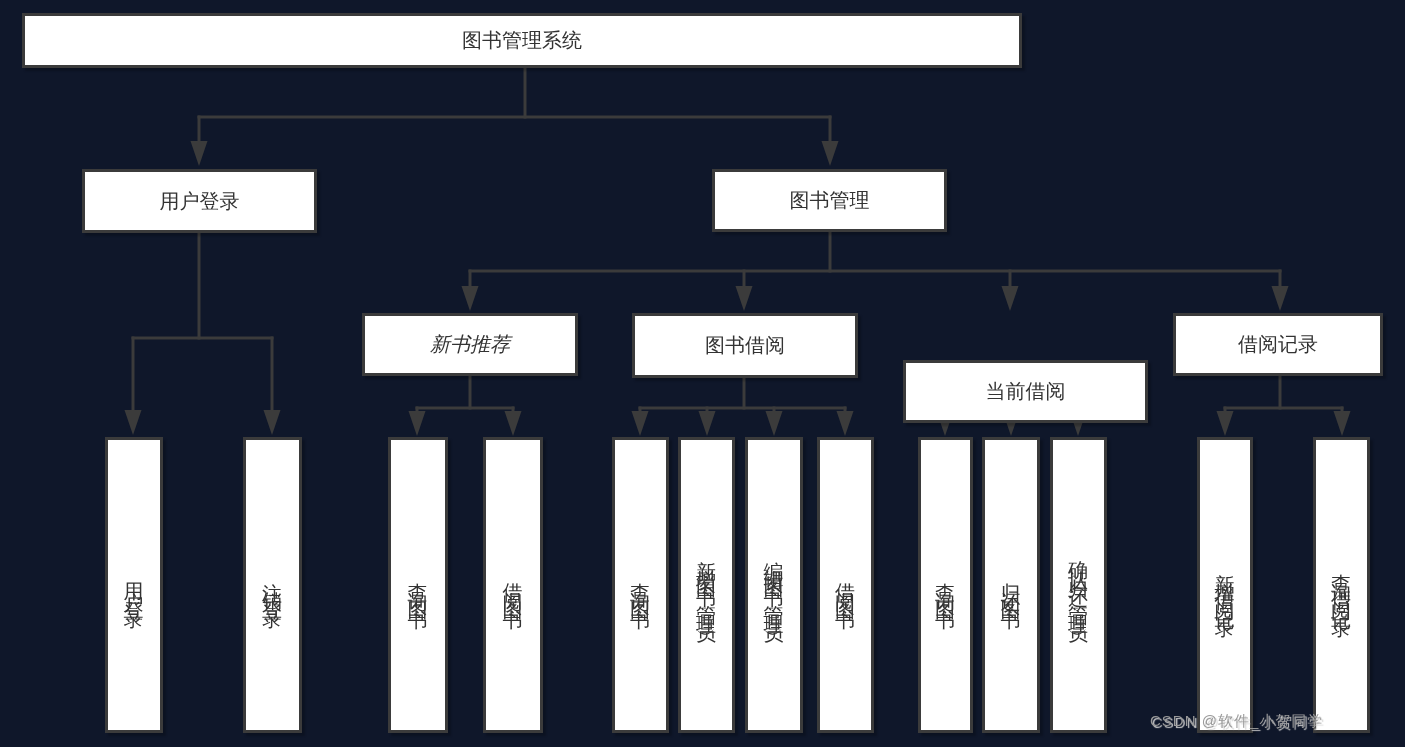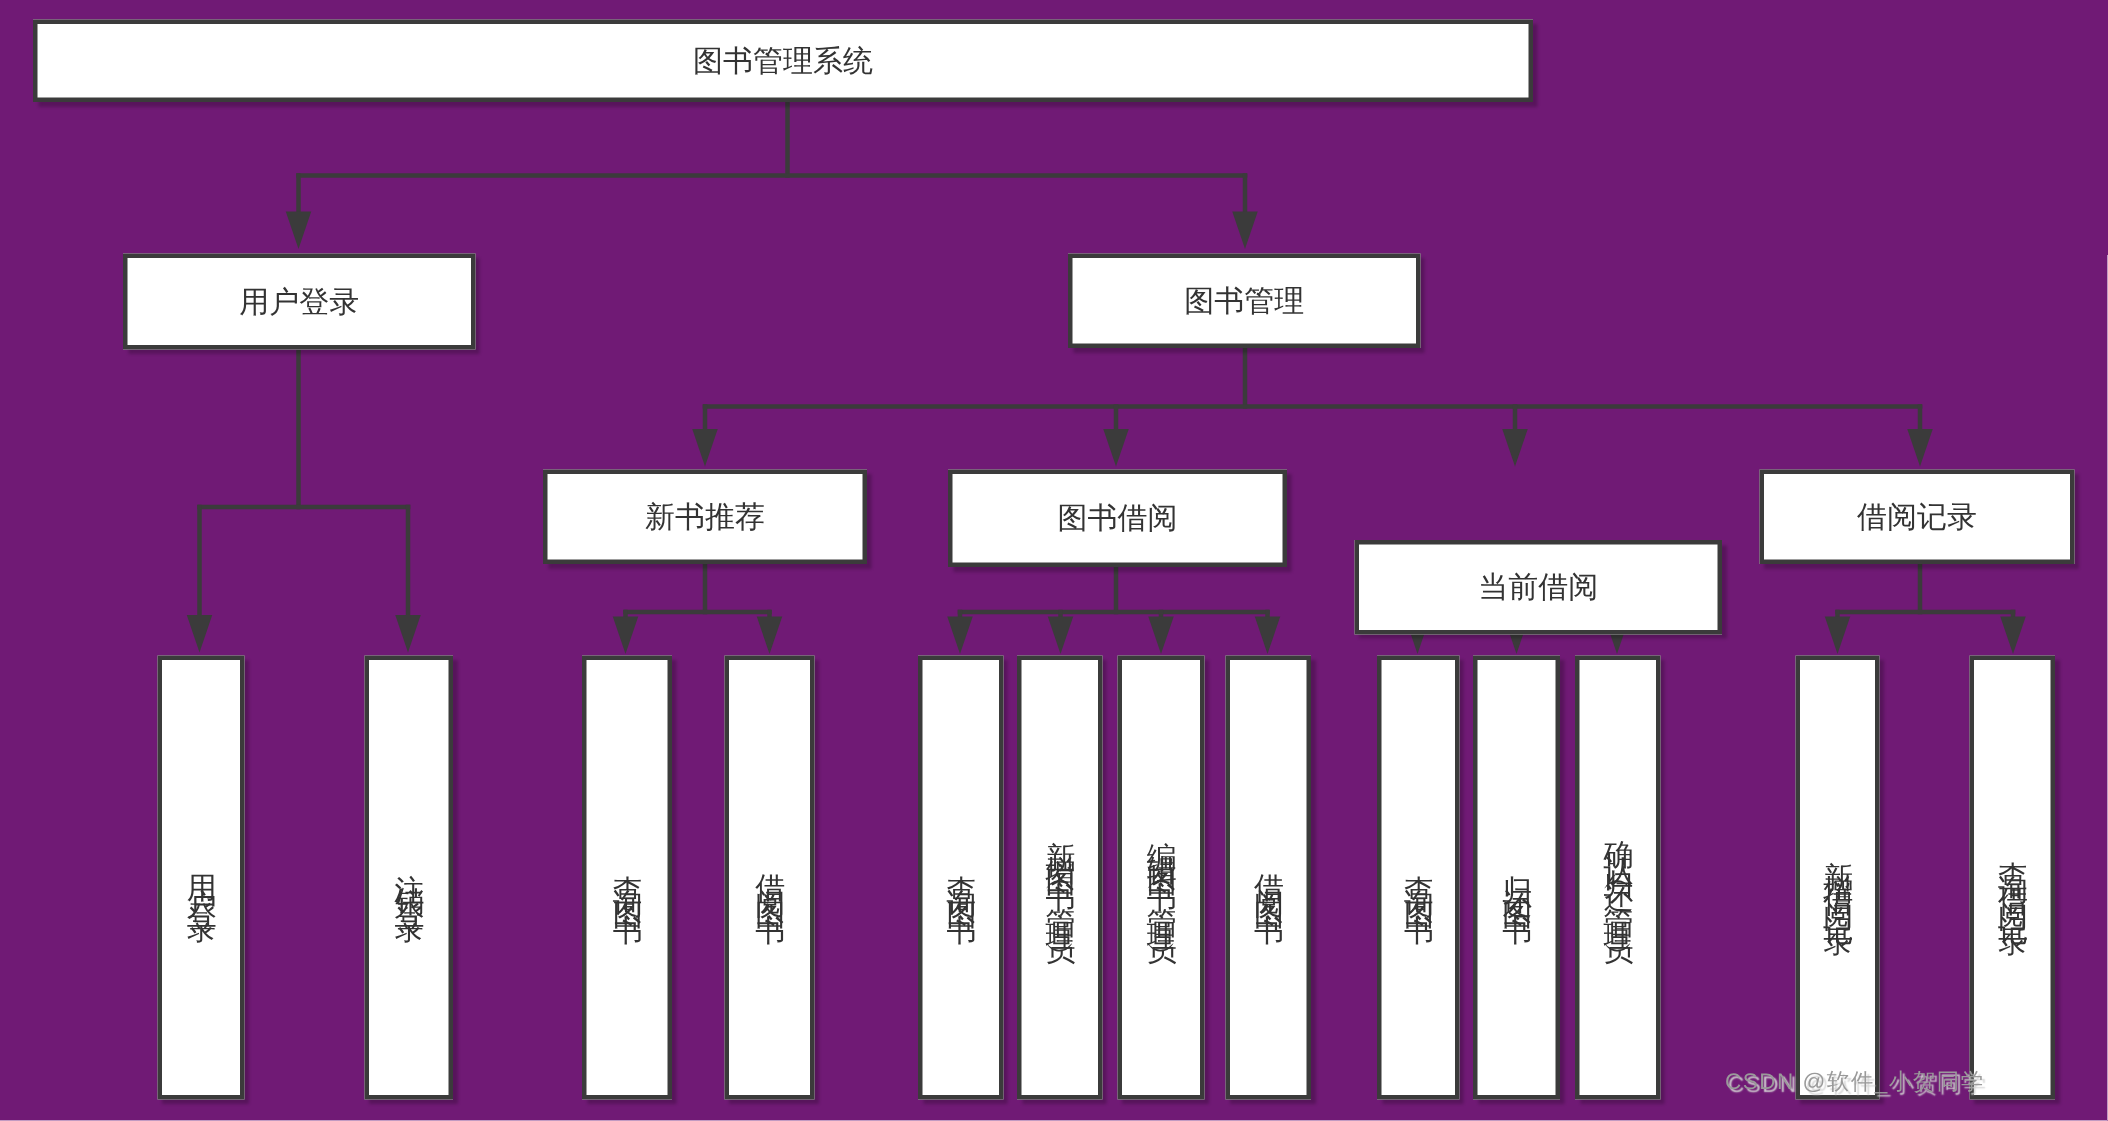--- a/index.html
+++ b/index.html
@@ -1,18 +1,18 @@
 <!DOCTYPE html>
 <html><head>
 <meta charset="utf-8">
 <style>
   html,body { margin:0; padding:0; background:#ffffff; }
   body { font-family:"Liberation Sans", sans-serif; }
   #canvas {
-    position:relative; width:1405px; height:747px; background:#701a75;
+    position:relative; width:1405px; height:747px; background:#0f172a;
     overflow:hidden;
   }
   #connectors { position:absolute; left:0; top:0; }
   #connectors line { stroke:#3b3b3b; stroke-width:3; }
   #connectors polygon { fill:#3b3b3b; stroke:none; }
   .box {
     position:absolute; box-sizing:border-box;
     background:#ffffff; border:3px solid #3b3b3b;
     display:flex; align-items:center; justify-content:center;
     font-size:20px; color:#333333;
@@ -107,21 +107,21 @@
       <polygon points="1216.5,411 1233.5,411 1225,436"></polygon>
       <polygon points="1333.5,411 1350.5,411 1342,436"></polygon>
     </g>
   </svg>
 
   <div class="box" style="left:22px; top:13px; width:1000px; height:55px;">图书管理系统</div>
 
   <div class="box" style="left:82px; top:169px; width:235px; height:64px;">用户登录</div>
   <div class="box" style="left:712px; top:169px; width:235px; height:63px;">图书管理</div>
 
-  <div class="box" style="left:362px; top:313px; width:216px; height:63px;">新书推荐</div>
+  <div class="box" style="left:362px; top:313px; width:216px; height:63px;font-style:italic;">新书推荐</div>
   <div class="box" style="left:632px; top:313px; width:226px; height:65px;">图书借阅</div>
   <div class="box" style="left:903px; top:313px; width:245px; height:63px;margin-top:47px;">当前借阅</div>
   <div class="box" style="left:1173px; top:313px; width:210px; height:63px;">借阅记录</div>
 
   <div class="box vbox" style="left:105px; top:437px; width:58px; height:296px;">
     <span>用户登录</span>
   </div>
   <div class="box vbox" style="left:243px; top:437px; width:59px; height:296px;">
     <span>注销登录</span>
   </div>

